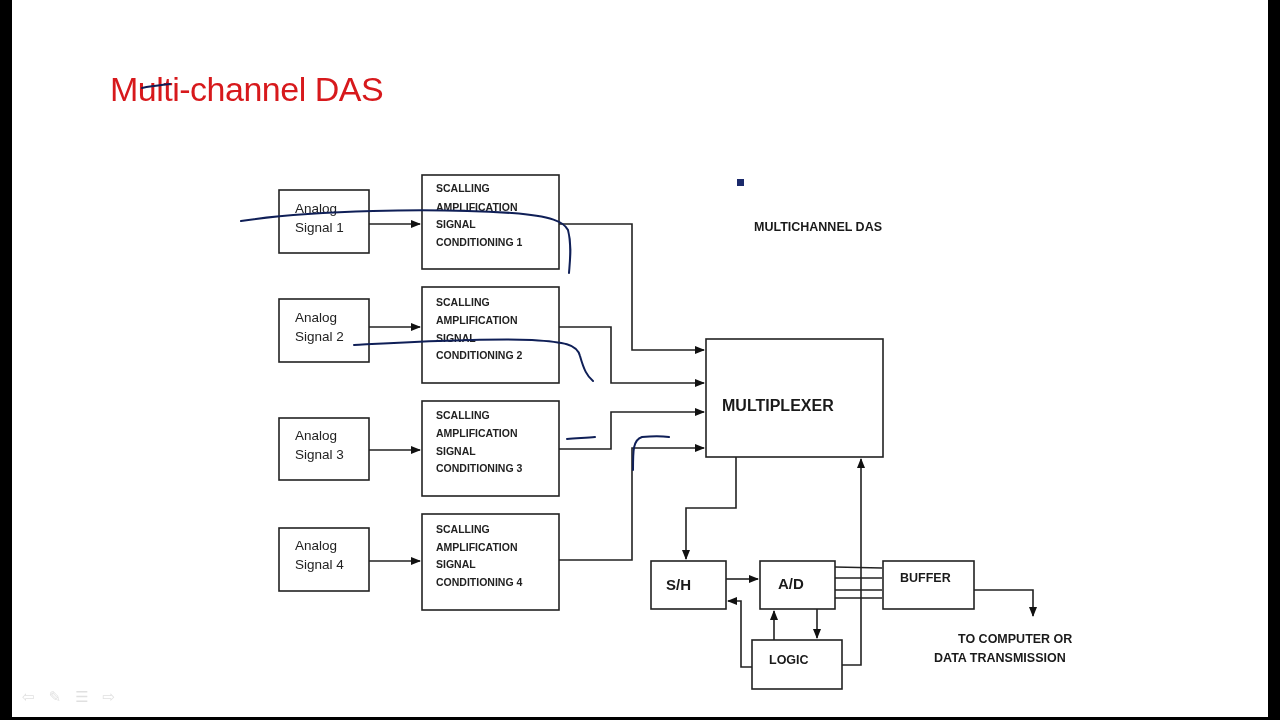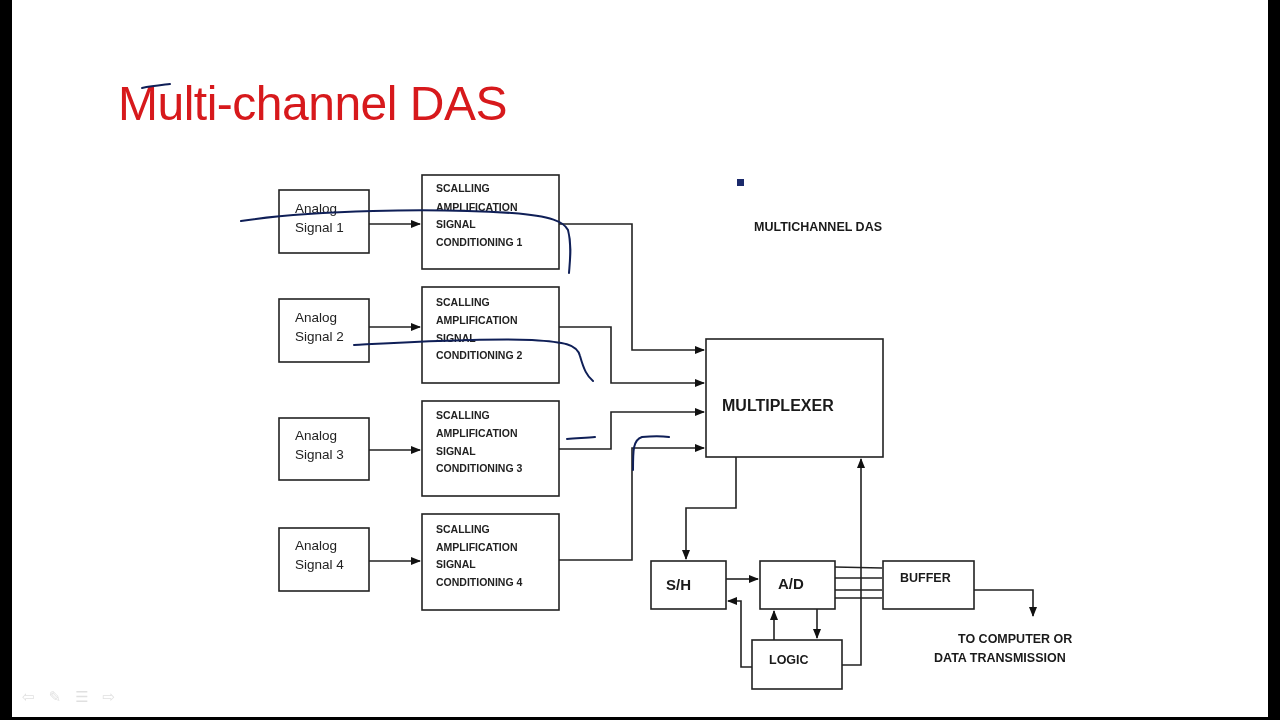--- a/index.html
+++ b/index.html
@@ -1,21 +1,21 @@
 <!DOCTYPE html>
 <html><head>
 <meta charset="utf-8">
 <style>
   html, body { margin: 0; padding: 0; }
   body { width: 1280px; height: 720px; background: #000; position: relative; overflow: hidden; }
   .slide { position: absolute; left: 12px; top: 0; width: 1256px; height: 717px; background: #fff; overflow: hidden; }
   .title {
-    position: absolute; left: 98px; top: 72px; margin: 8px;
+    position: absolute; left: 98px; top: 72px; margin: 0;
     font-family: "Liberation Sans", sans-serif; font-weight: normal;
-    font-size: 48px; color: #d7191c; letter-spacing: -0.5px; line-height: 1;
+    font-size: 34px; color: #d7191c; letter-spacing: -0.5px; line-height: 1;
   }
   svg.diagram { position: absolute; left: 0; top: 0; }
   .box { fill: #fff; stroke: #222; stroke-width: 1.6; }
   .wire { fill: none; stroke: #222; stroke-width: 1.6; }
   .ink { fill: none; stroke: #0f1f57; stroke-width: 2; stroke-linecap: round; stroke-linejoin: round; }
   .t-sig { font-family: "Liberation Sans", sans-serif; font-size: 13.5px; fill: #222; }
   .t-cond { font-family: "Liberation Sans", sans-serif; font-weight: bold; font-size: 10.5px; fill: #222; }
   .t-big { font-family: "Liberation Sans", sans-serif; font-weight: bold; font-size: 16px; fill: #1a1a1a; }
   .t-mid { font-family: "Liberation Sans", sans-serif; font-weight: bold; font-size: 15px; fill: #1a1a1a; }
   .t-small { font-family: "Liberation Sans", sans-serif; font-weight: bold; font-size: 12.5px; fill: #1a1a1a; }

